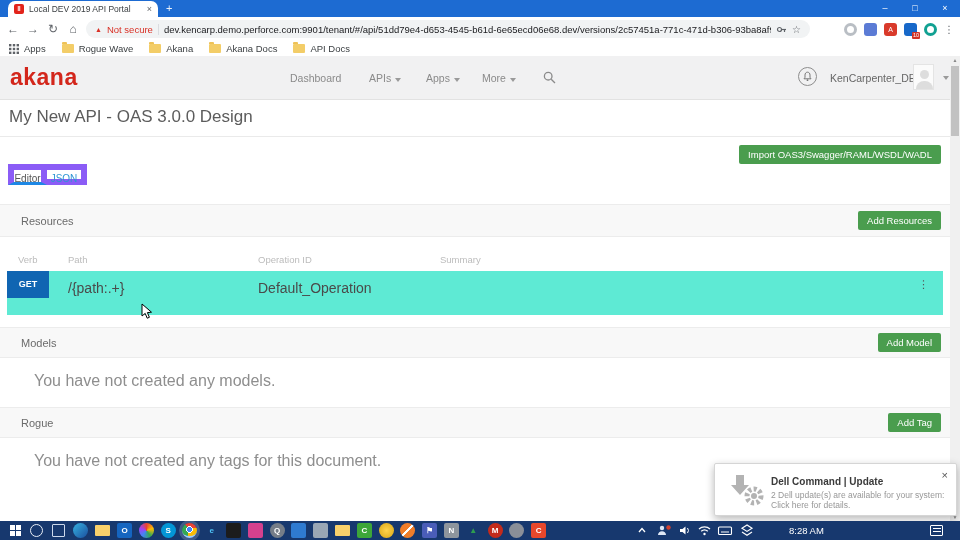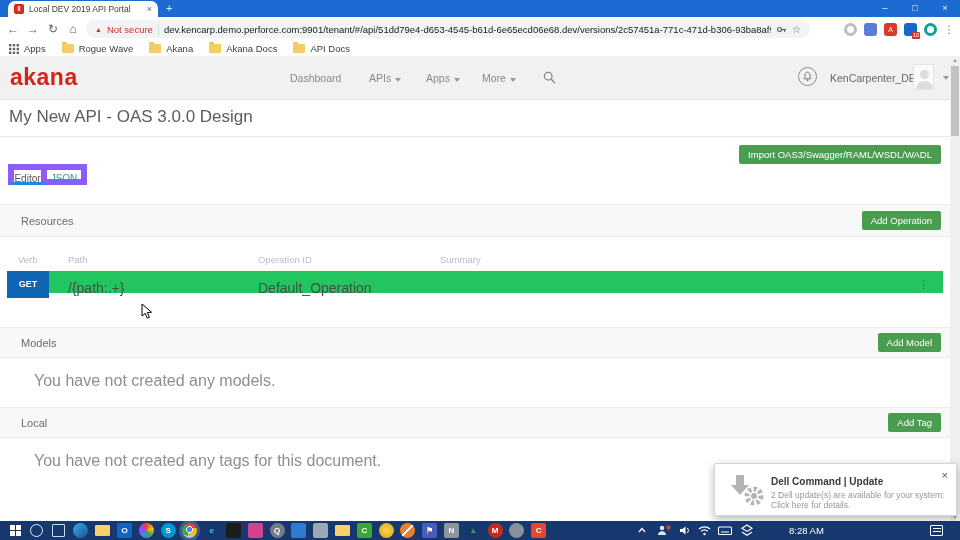--- a/index.html
+++ b/index.html
@@ -69,21 +69,21 @@
   .bandlabel { position:absolute; left:21px; top:50%; transform:translateY(-50%); font-size:11px; color:#6b6b6b; }
   .band-res { top:204px; height:33px; }
   .band-mod { top:327px; height:31px; }
   .band-tag { top:407px; height:31px; }
   .band-set { top:487px; height:30px; }
   .addres { top:211px; right:19px; }
   .addmod { top:333px; right:19px; }
   .addtag { top:413px; right:19px; }
 
   .th { position:absolute; top:254px; font-size:9.5px; color:#bcbcbc;text-align:right; }
-  .row { position:absolute; left:7px; top:271px; width:936px; height:22px; background:#22c55e; }
+  .row { position:absolute; left:7px; top:271px; width:936px; height:44px; background:#5eead4; }
   .verb { position:absolute; left:0; top:0; width:42px; height:27px; background:#1065b2; color:#fff; font-size:9px; font-weight:bold; text-align:center; line-height:27px; }
   .cell { position:absolute; top:9px; font-size:14px; color:#4a4a4a; }
   .kebab { position:absolute; right:14px; top:7px; font-size:11px; color:#555; }
   .empty { position:absolute; left:22px; font-size:16px; color:#8e8e8e;margin-left:12px; }
 
   
   .dell { position:absolute; left:714px; top:463px; width:243px; height:53px; background:#fff; border:1px solid #d5d5d5; border-radius:2px; box-shadow:0 3px 9px rgba(0,0,0,.28); }
   .dell-title { position:absolute; left:56px; top:12px; font-size:10px; font-weight:bold; color:#3a3a3a; }
   .dell-l1 { position:absolute; left:56px; top:26px; font-size:8.5px; color:#979797; }
   .dell-l2 { position:absolute; left:56px; top:36px; font-size:8.5px; color:#979797; }
@@ -222,42 +222,42 @@
   <div class="titlerule"></div>
 
   <div class="greenbtn importbtn">Import OAS3/Swagger/RAML/WSDL/WADL</div>
 
   <div class="tabbox tab-editor">Editor</div>
   <div class="tabbox tab-json">JSON</div>
 
   <div class="band band-res">
     <span class="bandlabel">Resources</span>
   </div>
-  <div class="greenbtn addres">Add Operation</div>
+  <div class="greenbtn addres">Add Resources</div>
 
   <span class="th" style="left:18px">Verb</span>
   <span class="th" style="left:68px">Path</span>
   <span class="th" style="left:258px">Operation ID</span>
   <span class="th" style="left:440px">Summary</span>
 
   <div class="row">
     <span class="verb">GET</span>
     <span class="cell" style="left:61px">/{path:.+}</span>
     <span class="cell" style="left:251px">Default_Operation</span>
     <span class="kebab">⋮</span>
   </div>
 
   <div class="band band-mod">
     <span class="bandlabel">Models</span>
   </div>
   <div class="greenbtn addmod">Add Model</div>
   <span class="empty" style="top:372px">You have not created any models.</span>
 
   <div class="band band-tag">
-    <span class="bandlabel">Local</span>
+    <span class="bandlabel">Rogue</span>
   </div>
   <div class="greenbtn addtag">Add Tag</div>
   <span class="empty" style="top:452px">You have not created any tags for this document.</span>
 
 
   <div class="sbtrack">
     <span class="sbarrow" style="top:1px">▲</span>
     <span class="sbarrow" style="bottom:1px">▼</span>
   </div>
   <div class="sbthumb"></div>

